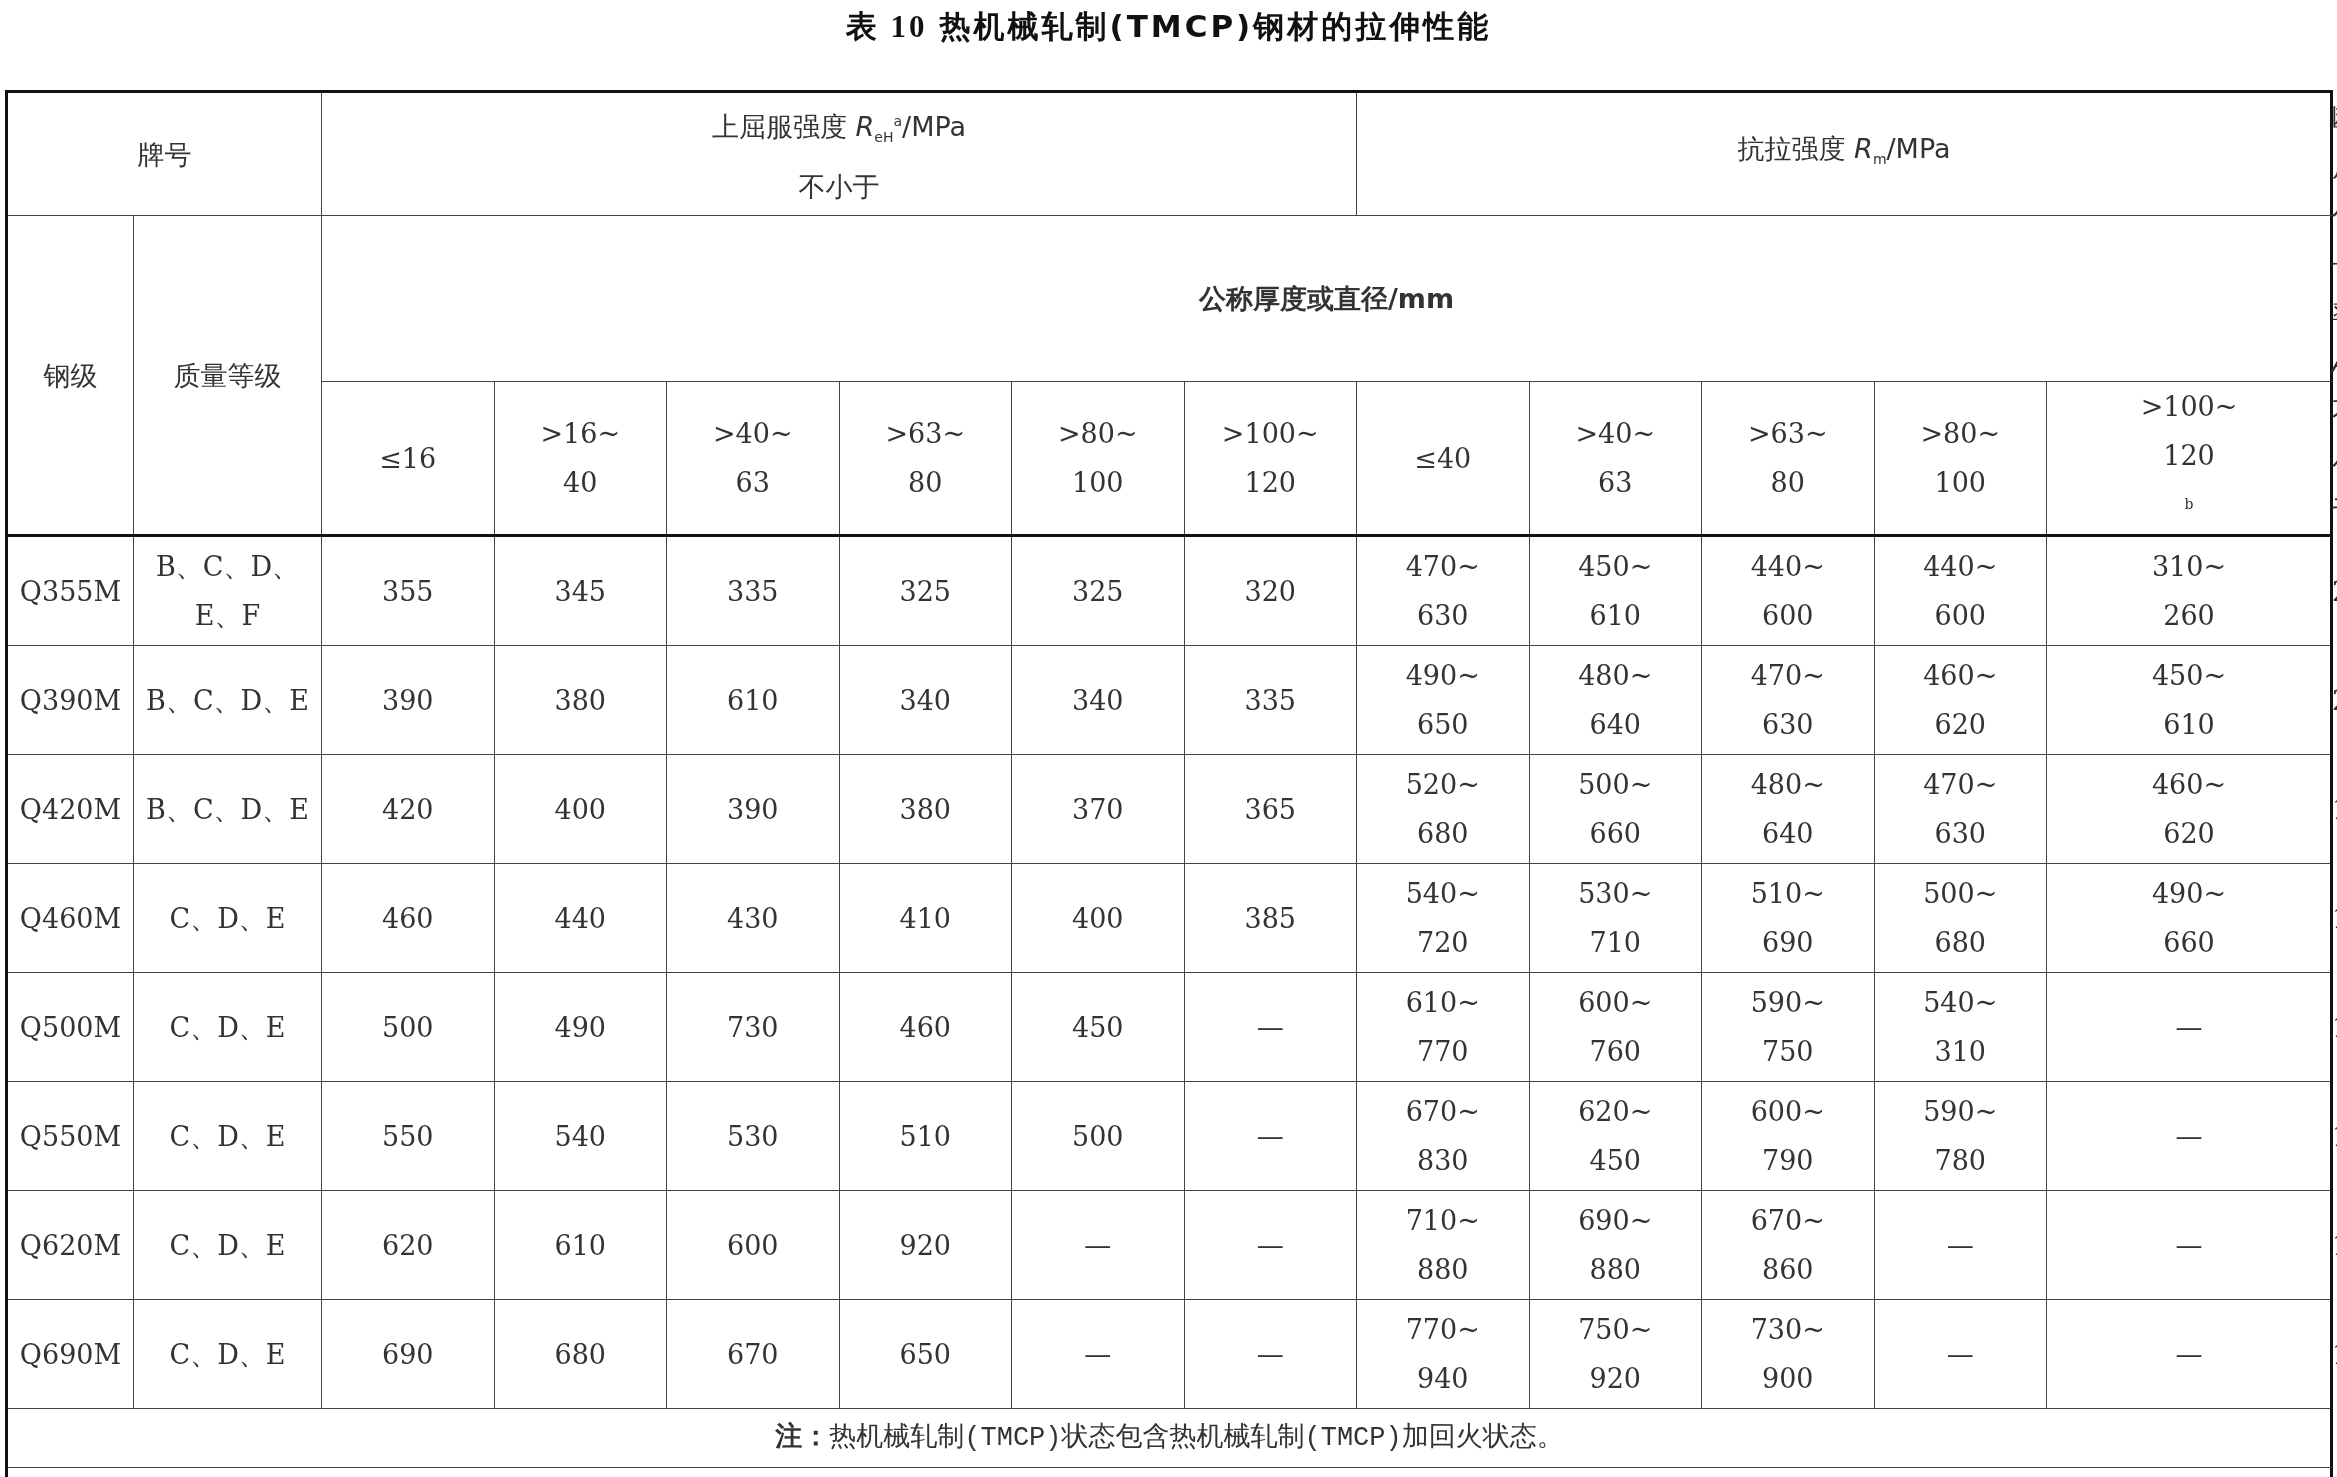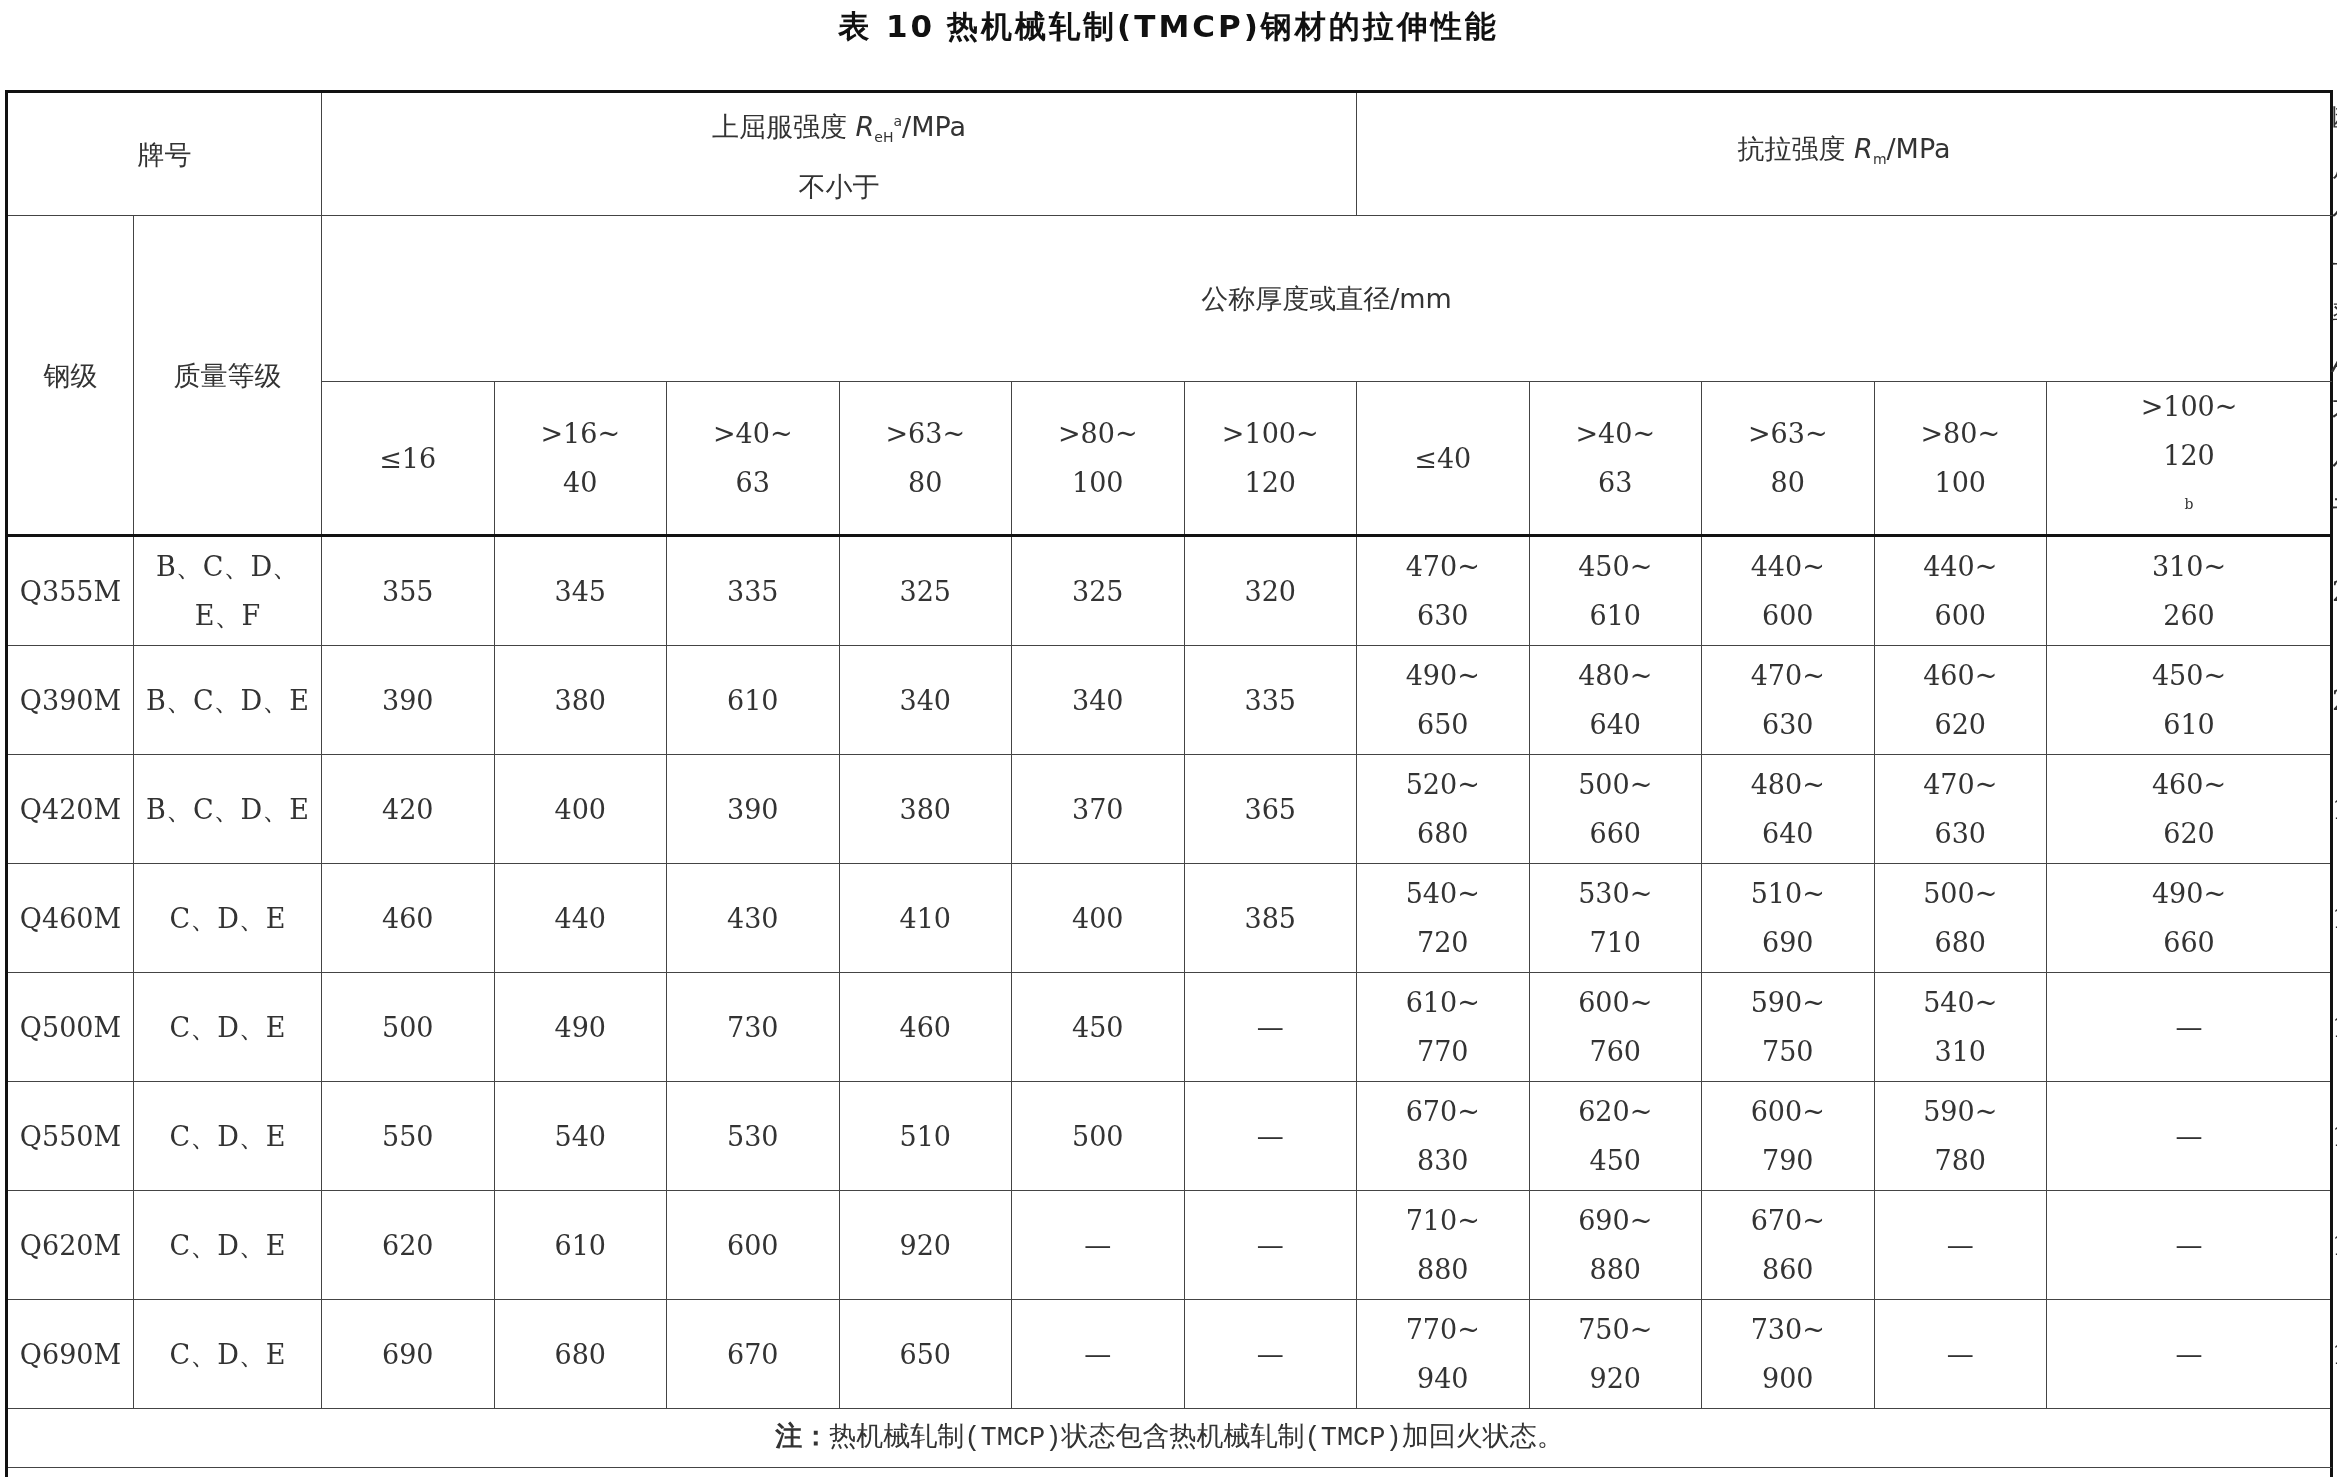--- a/index.html
+++ b/index.html
@@ -1,28 +1,28 @@
 <!DOCTYPE html>
 <html><head>
 <meta charset="utf-8">
 <style>
   html, body { margin: 0; padding: 0; background: #ffffff; }
   body { width: 2337px; height: 1477px; position: relative; overflow: hidden;
          font-family: "DejaVu Serif", "Liberation Serif", serif; color: #222; }
   .title { position: absolute; left: 0; top: 6px; width: 2337px; text-align: center;
            font-family: "DejaVu Sans", "Liberation Sans", sans-serif; font-weight: bold;
            font-size: 31px; letter-spacing: 3px; color: #111; }
-  .title .num { margin-right: 12px; }
+  .title .num { margin-right: 12px; font-family: Liberation Serif, serif; }
   table.spec { position: absolute; left: 5px; top: 90px; width: 2325px;
                border-collapse: collapse; table-layout: fixed;
                border: 3px solid #111; }
   table.spec td { border: 1.5px solid #444; text-align: center; vertical-align: middle;
                   padding: 0; font-size: 27px; line-height: 49px; color: #333; }
   .h1 td { height: 122px; }
-  .h2 td.sub { height: 61px; }
+  .h2 td.sub { height: 61px; font-weight: bold; }
   .h3 td { height: 124px; }
   tr.data td { height: 108px; }
   tr.h3 td, tr.h3 + tr td { }
   tr.hdr-end td { border-bottom: 3px solid #111; }
   tr.first-data td { border-top: 3px solid #111; }
   .cjk { font-family: "DejaVu Sans", "Liberation Sans", sans-serif; font-size: 26px; }
   .it { font-style: italic; }
   sup, sub { font-size: 14px; }
   .dash { color: #888; }
   .note-row td { text-align: left; height: 58px; border-top: 3px solid #111; padding-left: 80px;

